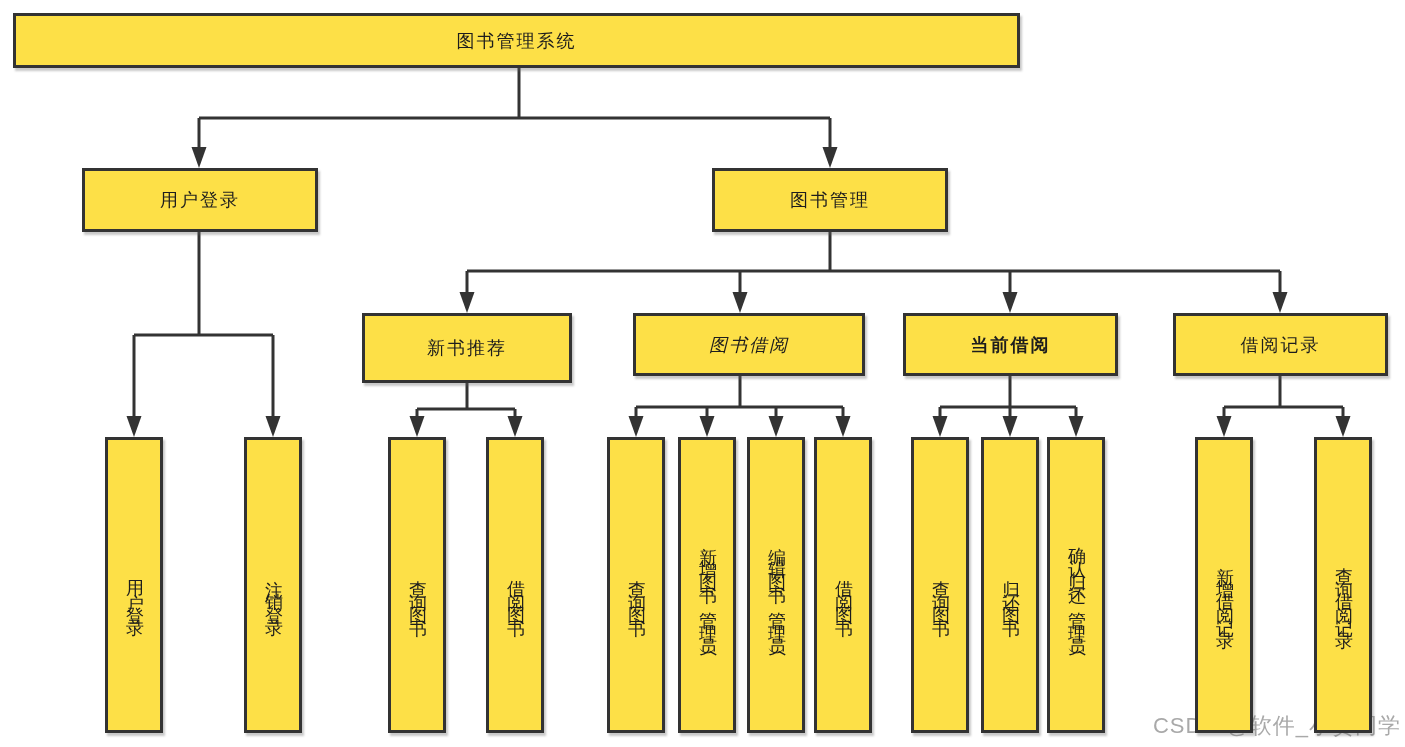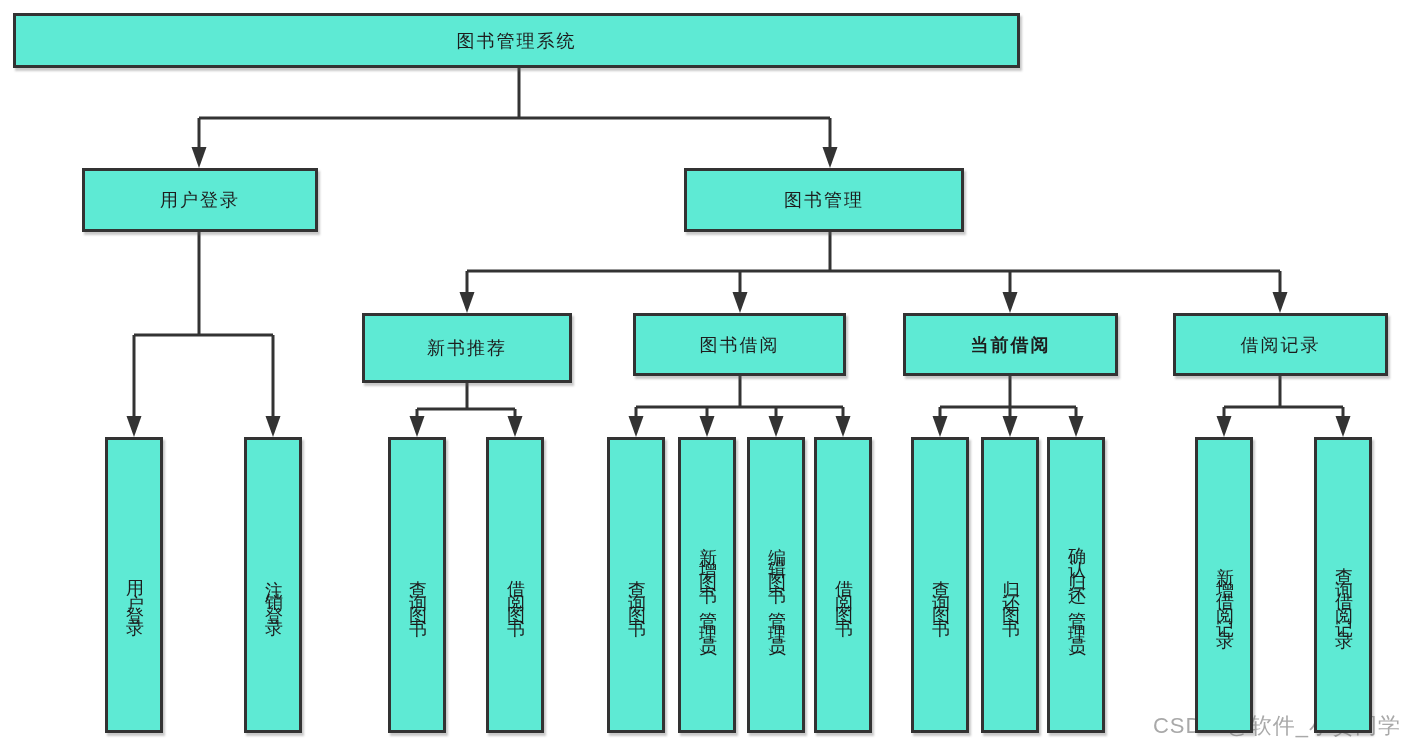--- a/index.html
+++ b/index.html
@@ -8,21 +8,21 @@
     width:1405px;height:747px;
     background:#ffffff;
     overflow:hidden;
     font-family:"Liberation Sans", sans-serif;
   }
   .svg-layer{position:absolute;left:0;top:0;width:1405px;height:747px;z-index:1;}
   .node{
     position:absolute;
     box-sizing:border-box;
     border:3px solid #333333;
-    background:#5eead4;
+    background:#fde047;
     display:flex;align-items:center;justify-content:center;
     color:#1d1d1d;
     font-size:18px;
     letter-spacing:2px;
     box-shadow:2px 3px 2px rgba(100,100,100,0.35);
     z-index:2;
   }
   .hnode{white-space:nowrap;}
   .vnode span{
     writing-mode:vertical-rl;
@@ -112,28 +112,28 @@
     <polygon points="1335.5,416 1350.5,416 1343,437"></polygon>
   </svg>
 
   <div class="node hnode" style="left:13px;top:13px;width:1007px;height:55px;">
     <span>图书管理系统</span>
   </div>
 
   <div class="node hnode" style="left:82px;top:168px;width:236px;height:64px;">
     <span>用户登录</span>
   </div>
-  <div class="node hnode" style="left:684px;top:168px;width:280px;height:64px;">
+  <div class="node hnode" style="left:712px;top:168px;width:236px;height:64px;">
     <span>图书管理</span>
   </div>
 
   <div class="node hnode" style="left:362px;top:313px;width:210px;height:70px;">
     <span>新书推荐</span>
   </div>
-  <div class="node hnode" style="left:633px;top:313px;width:213px;height:63px;">
+  <div class="node hnode" style="left:633px;top:313px;width:232px;height:63px;font-style:italic;">
     <span>图书借阅</span>
   </div>
   <div class="node hnode" style="left:903px;top:313px;width:215px;height:63px;font-weight:bold;">
     <span>当前借阅</span>
   </div>
   <div class="node hnode" style="left:1173px;top:313px;width:215px;height:63px;">
     <span>借阅记录</span>
   </div>
 
   <div class="node vnode" style="left:105px;top:437px;width:58px;height:296px;">

